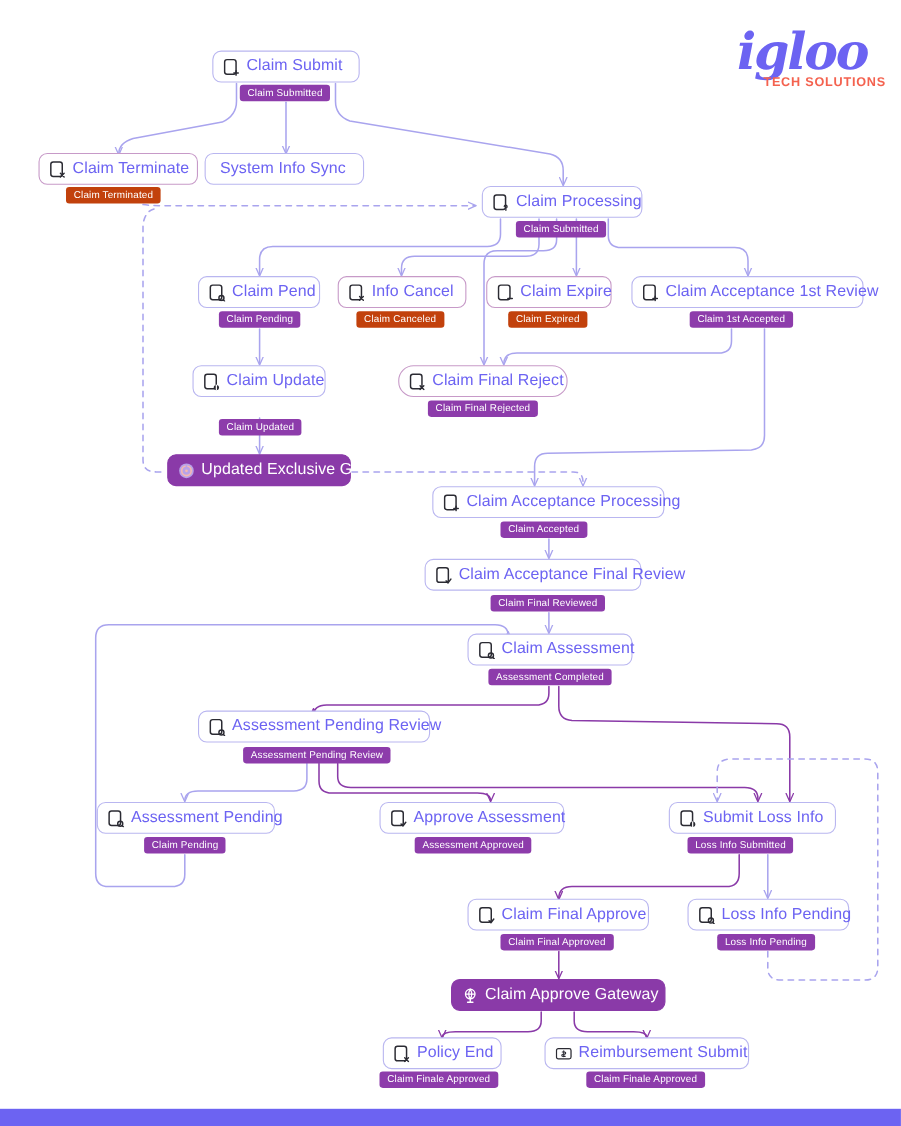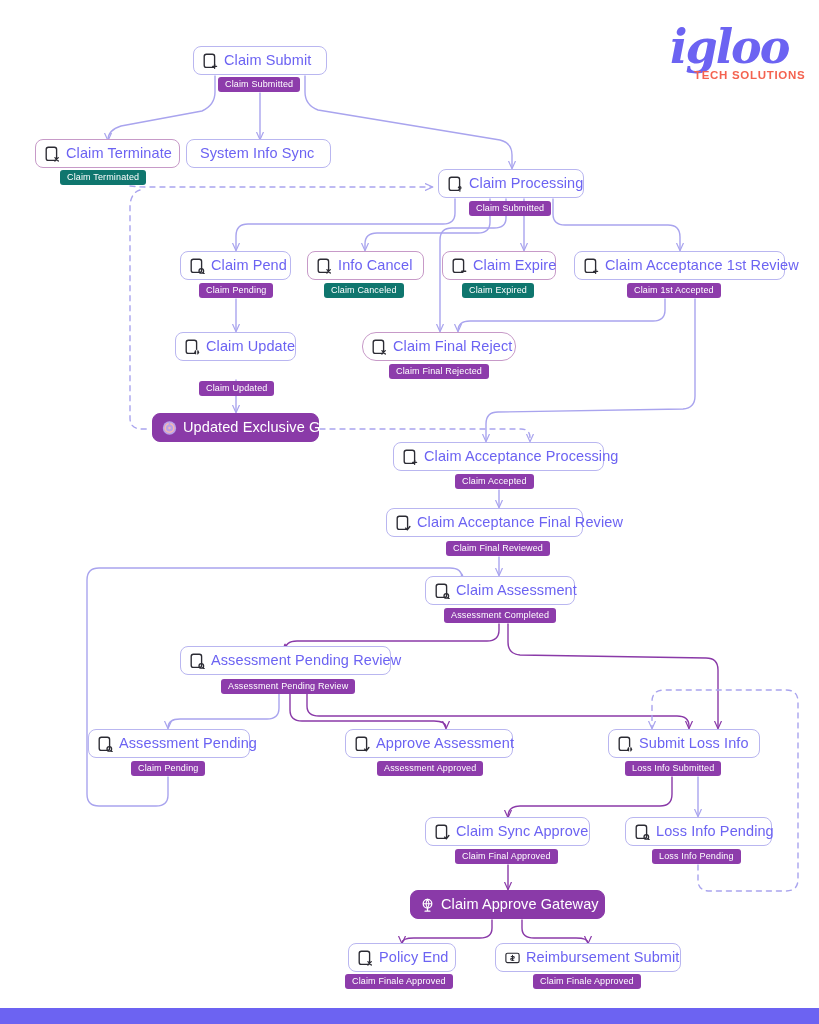--- a/index.html
+++ b/index.html
@@ -53,21 +53,21 @@
     padding:0 7px;
     border-radius:3px;
     background:#8d3cab;
     color:#ffffff;
     font-size:9px;
     letter-spacing:.15px;
     white-space:nowrap;
     z-index:6;
     line-height:1;
   }
-  .badge.neg{background:#0f766e;}
+  .badge.neg{background:#c2410c;}
 
   
   #logo{position:absolute;left:660px;top:24px;width:150px;height:60px;z-index:8;}
   #logo .ig{
     font-family:"DejaVu Serif", serif;
     font-style:italic;
     font-weight:700;
     font-size:46px;
     color:#6C63F2;
     letter-spacing:-2px;
@@ -327,21 +327,21 @@
         </span>
         <span class="lbl">Submit Loss Info</span>
       </div>
       <div class="node" style="left: 425px; top: 817px; width: 165px;">
         <span class="ico">
           <svg viewBox="0 0 15 16">
             <rect x="1.2" y="1.2" width="10.4" height="13.2" rx="2.2" fill="none" stroke="#2b2b33" stroke-width="1.35"></rect>
             <path d="M9.6 13.1l1.7 1.8 2.6-3.4" fill="none" stroke="#2b2b33" stroke-width="1.35" stroke-linecap="round" stroke-linejoin="round"></path>
           </svg>
         </span>
-        <span class="lbl">Claim Sync Approve</span>
+        <span class="lbl">Claim Final Approve</span>
       </div>
       <div class="node" style="left: 625px; top: 817px; width: 147px;">
         <span class="ico">
           <svg viewBox="0 0 15 16">
             <rect x="1.2" y="1.2" width="10.4" height="13.2" rx="2.2" fill="none" stroke="#2b2b33" stroke-width="1.35"></rect>
             <circle cx="11.3" cy="12.9" r="2.3" fill="none" stroke="#2b2b33" stroke-width="1.3"></circle>
             <path d="M13.1 14.7l1.2 1.2" stroke="#2b2b33" stroke-width="1.3" stroke-linecap="round"></path>
           </svg>
         </span>
         <span class="lbl">Loss Info Pending</span>

